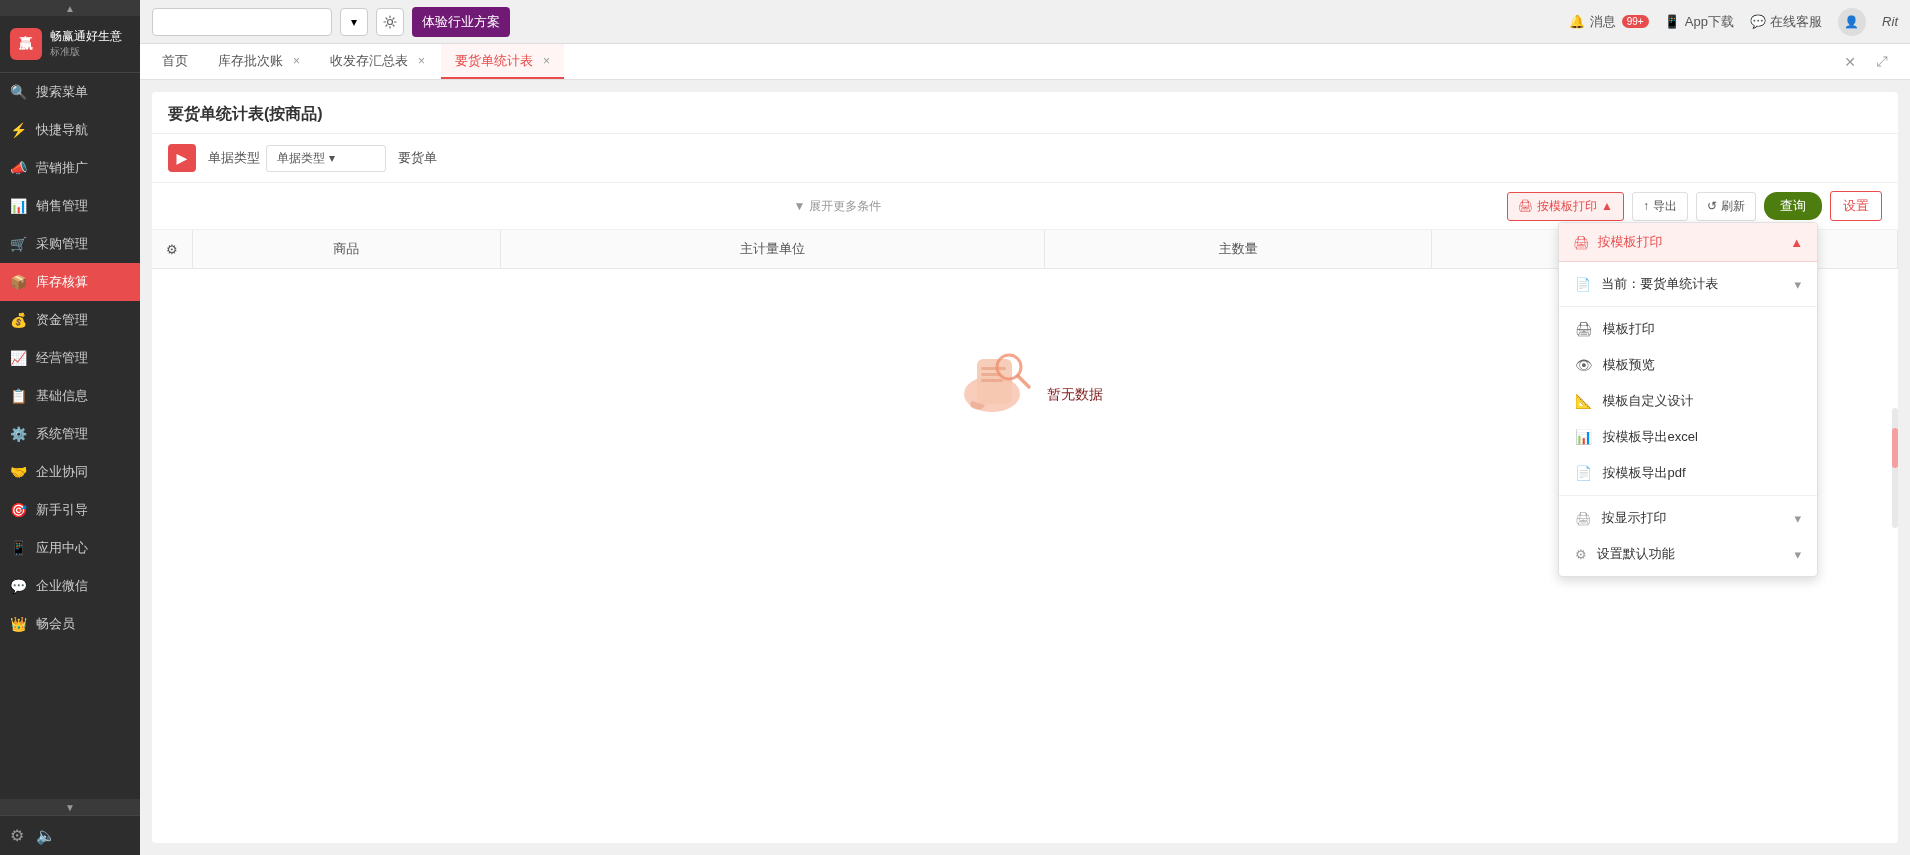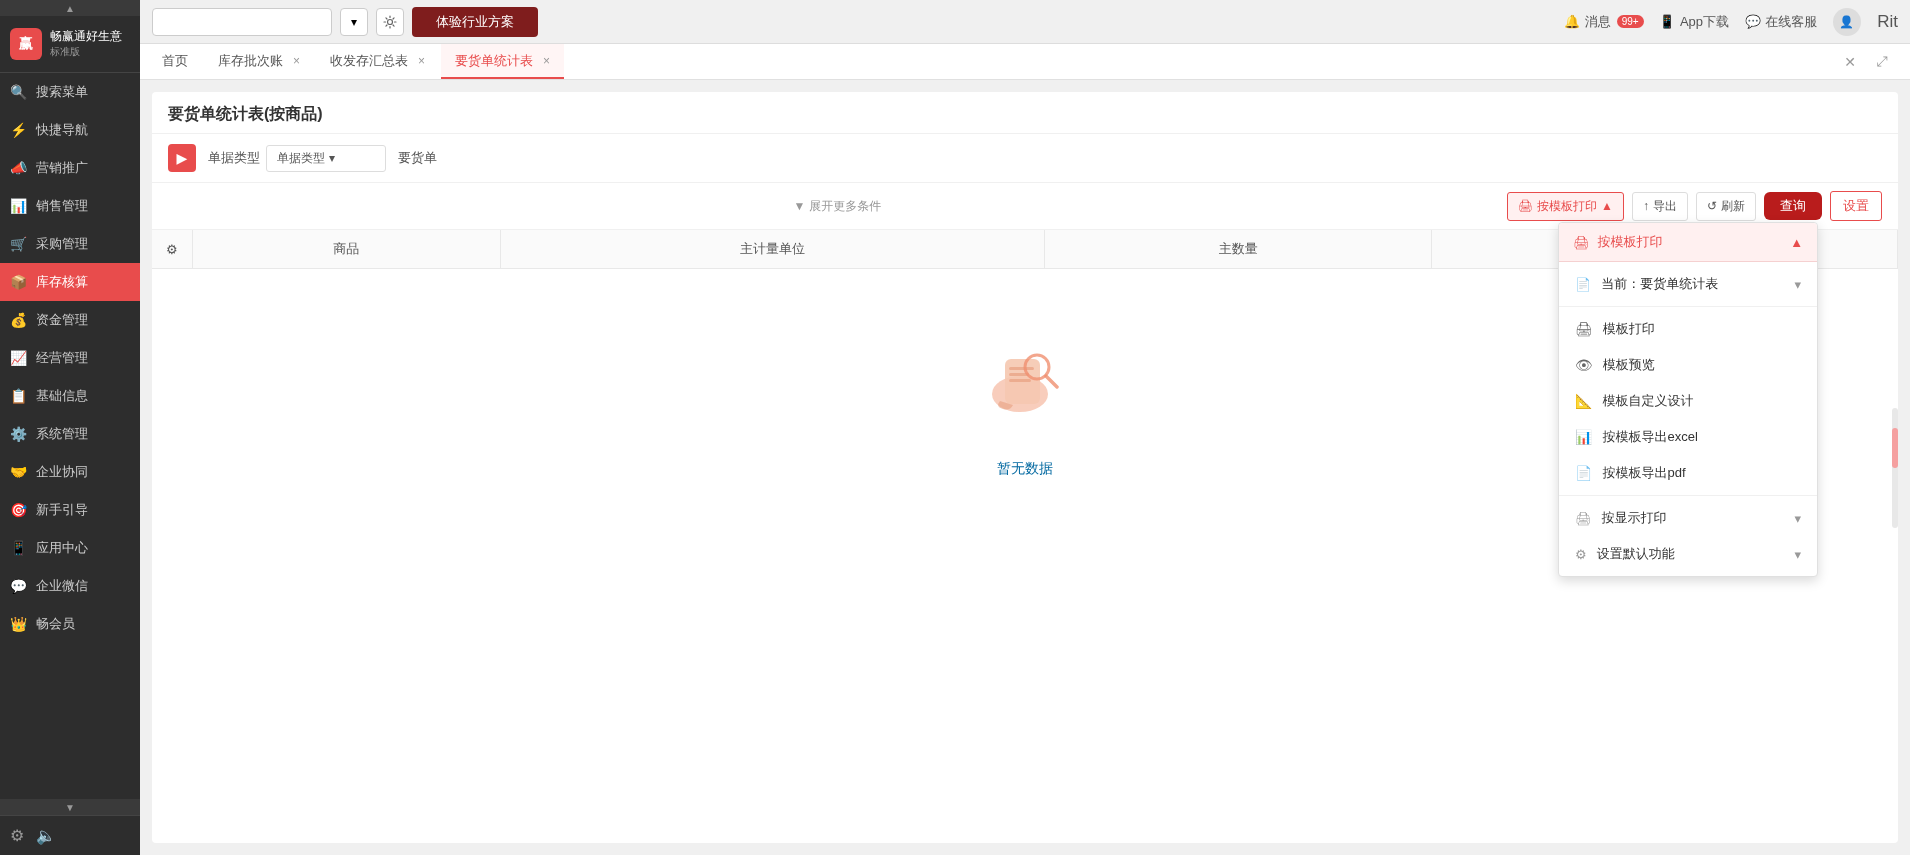--- a/index.html
+++ b/index.html
@@ -119,25 +119,25 @@
       height: 28px;
       border: 1px solid #ccc;
       border-radius: 4px;
       background: white;
       cursor: pointer;
       display: flex;
       align-items: center;
       justify-content: center;
     }
     .topbar-btn-primary {
-      background: #7f1d1d;
+      background: #701a75;
       color: white;
       border: none;
       border-radius: 4px;
-      padding: 6px 24px;
+      padding: 6px 10px;
       cursor: pointer;
       font-size: 13px;
       font-family: 'Microsoft YaHei', sans-serif;
     }
     .topbar-spacer { flex: 1; }
     .topbar-right {
       display: flex;
       align-items: center;
       gap: 16px;
       color: #555;
@@ -160,21 +160,21 @@
     .avatar {
       width: 28px;
       height: 28px;
       border-radius: 50%;
       background: #ddd;
       display: flex;
       align-items: center;
       justify-content: center;
       font-size: 12px;
     }
-    .user-name { font-size: 17px; color: #555; }
+    .user-name { font-size: 13px; color: #555; font-style: italic; }
 
     
     .tabs-bar {
       height: 36px;
       background: #fff;
       display: flex;
       align-items: stretch;
       border-bottom: 1px solid #e0e0e0;
       padding: 0 8px;
       gap: 2px;
@@ -309,25 +309,24 @@
       padding: 10px 12px;
       text-align: center;
       color: #555;
       font-weight: normal;
     }
     .table-settings-col { width: 40px; }
 
     
     .empty-state {
       display: flex;
-      flex-direction: column;
       align-items: center;
       justify-content: center;
       padding: 60px 0;
-      color: #0369a1;
+      color: #7f1d1d;
       font-size: 14px;
     }
 
     
     .dropdown-menu {
       position: absolute;
       top: 130px;
       right: 80px;
       width: 260px;
       background: white;
@@ -612,21 +611,21 @@
         </div>
         <div class="top-action-btn">
           <span>↑</span>
           <span>导出</span>
         </div>
         <div class="top-action-btn">
           <span>↺</span>
           <span>刷新</span>
         </div>
         <div style="display:flex;gap:8px;align-items:center;">
-          <button style="background:#b91c1c;color:white;border:none;border-radius:6px;padding:5px 16px;cursor:pointer;font-size:13px;font-family:inherit;">查询</button>
+          <button style="background:#4d7c0f;color:white;border:none;border-radius:13px;padding:5px 16px;cursor:pointer;font-size:13px;font-family:inherit;">查询</button>
           <button style="background:white;color:#e84c4c;border:1px solid #e84c4c;border-radius:3px;padding:5px 12px;cursor:pointer;font-size:13px;font-family:inherit;">设置</button>
         </div>
       </div>
     </div>
 
     <div style="overflow:auto;flex:1;">
       <table class="data-table">
         <thead>
           <tr>
             <th class="table-settings-col">⚙</th>

